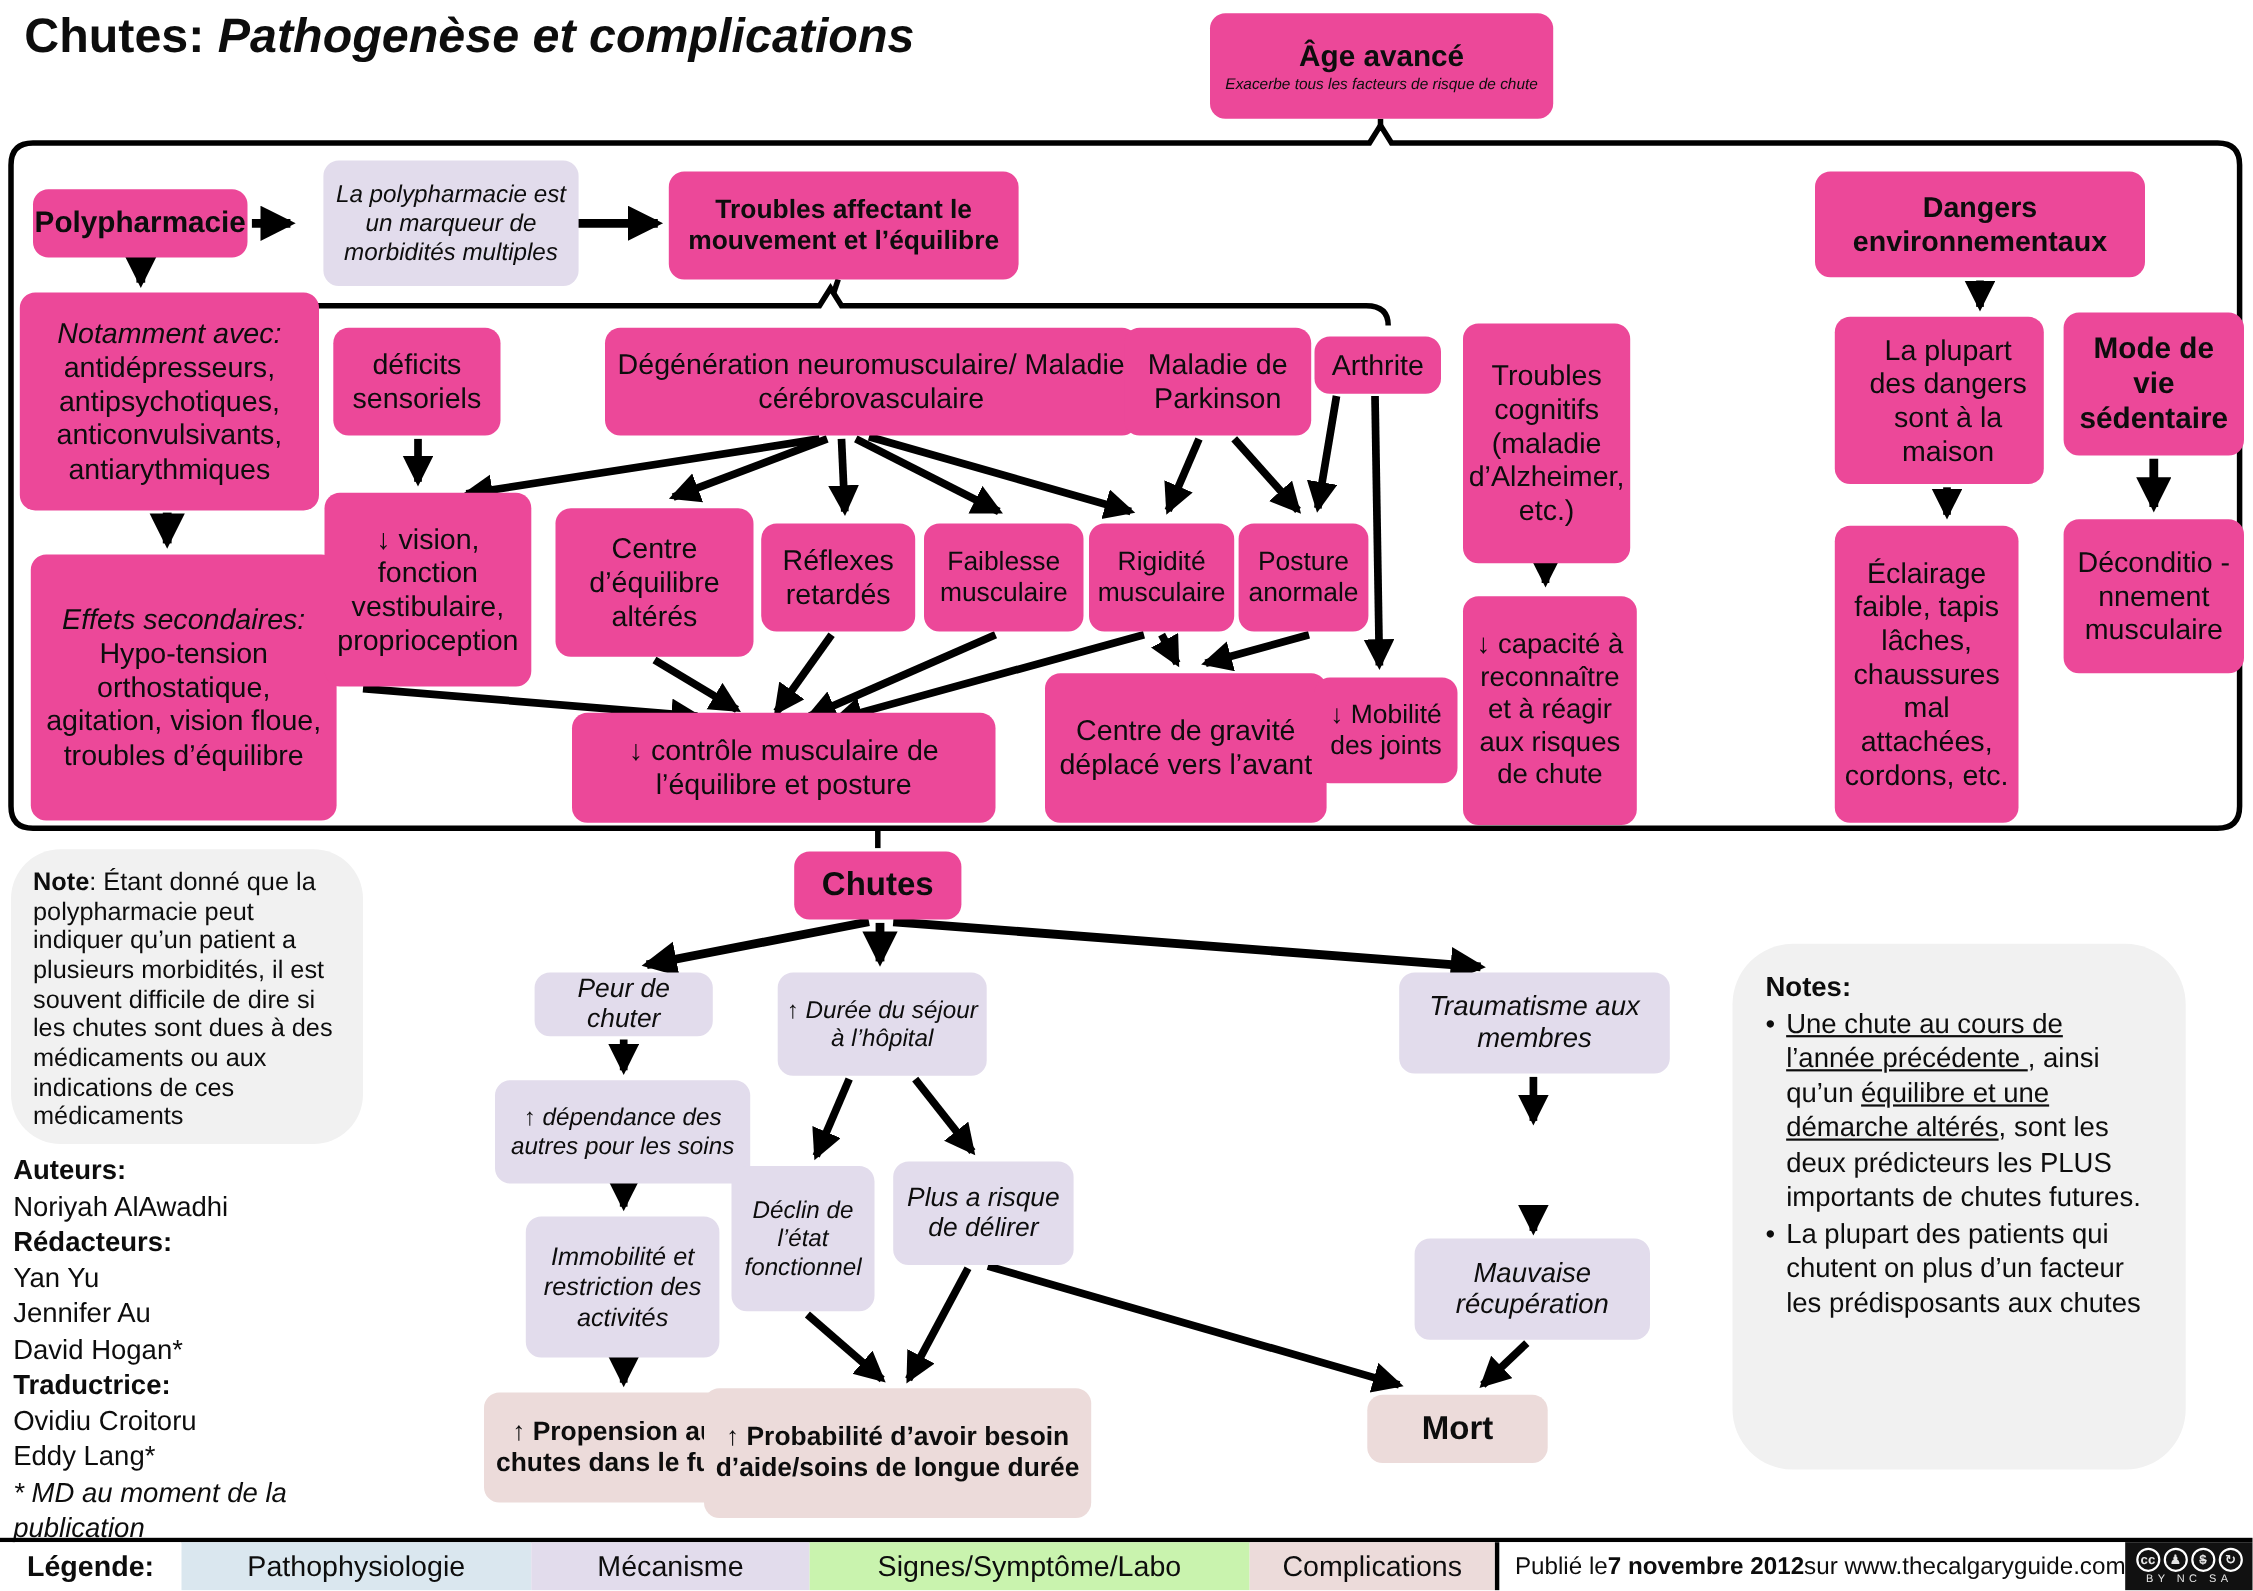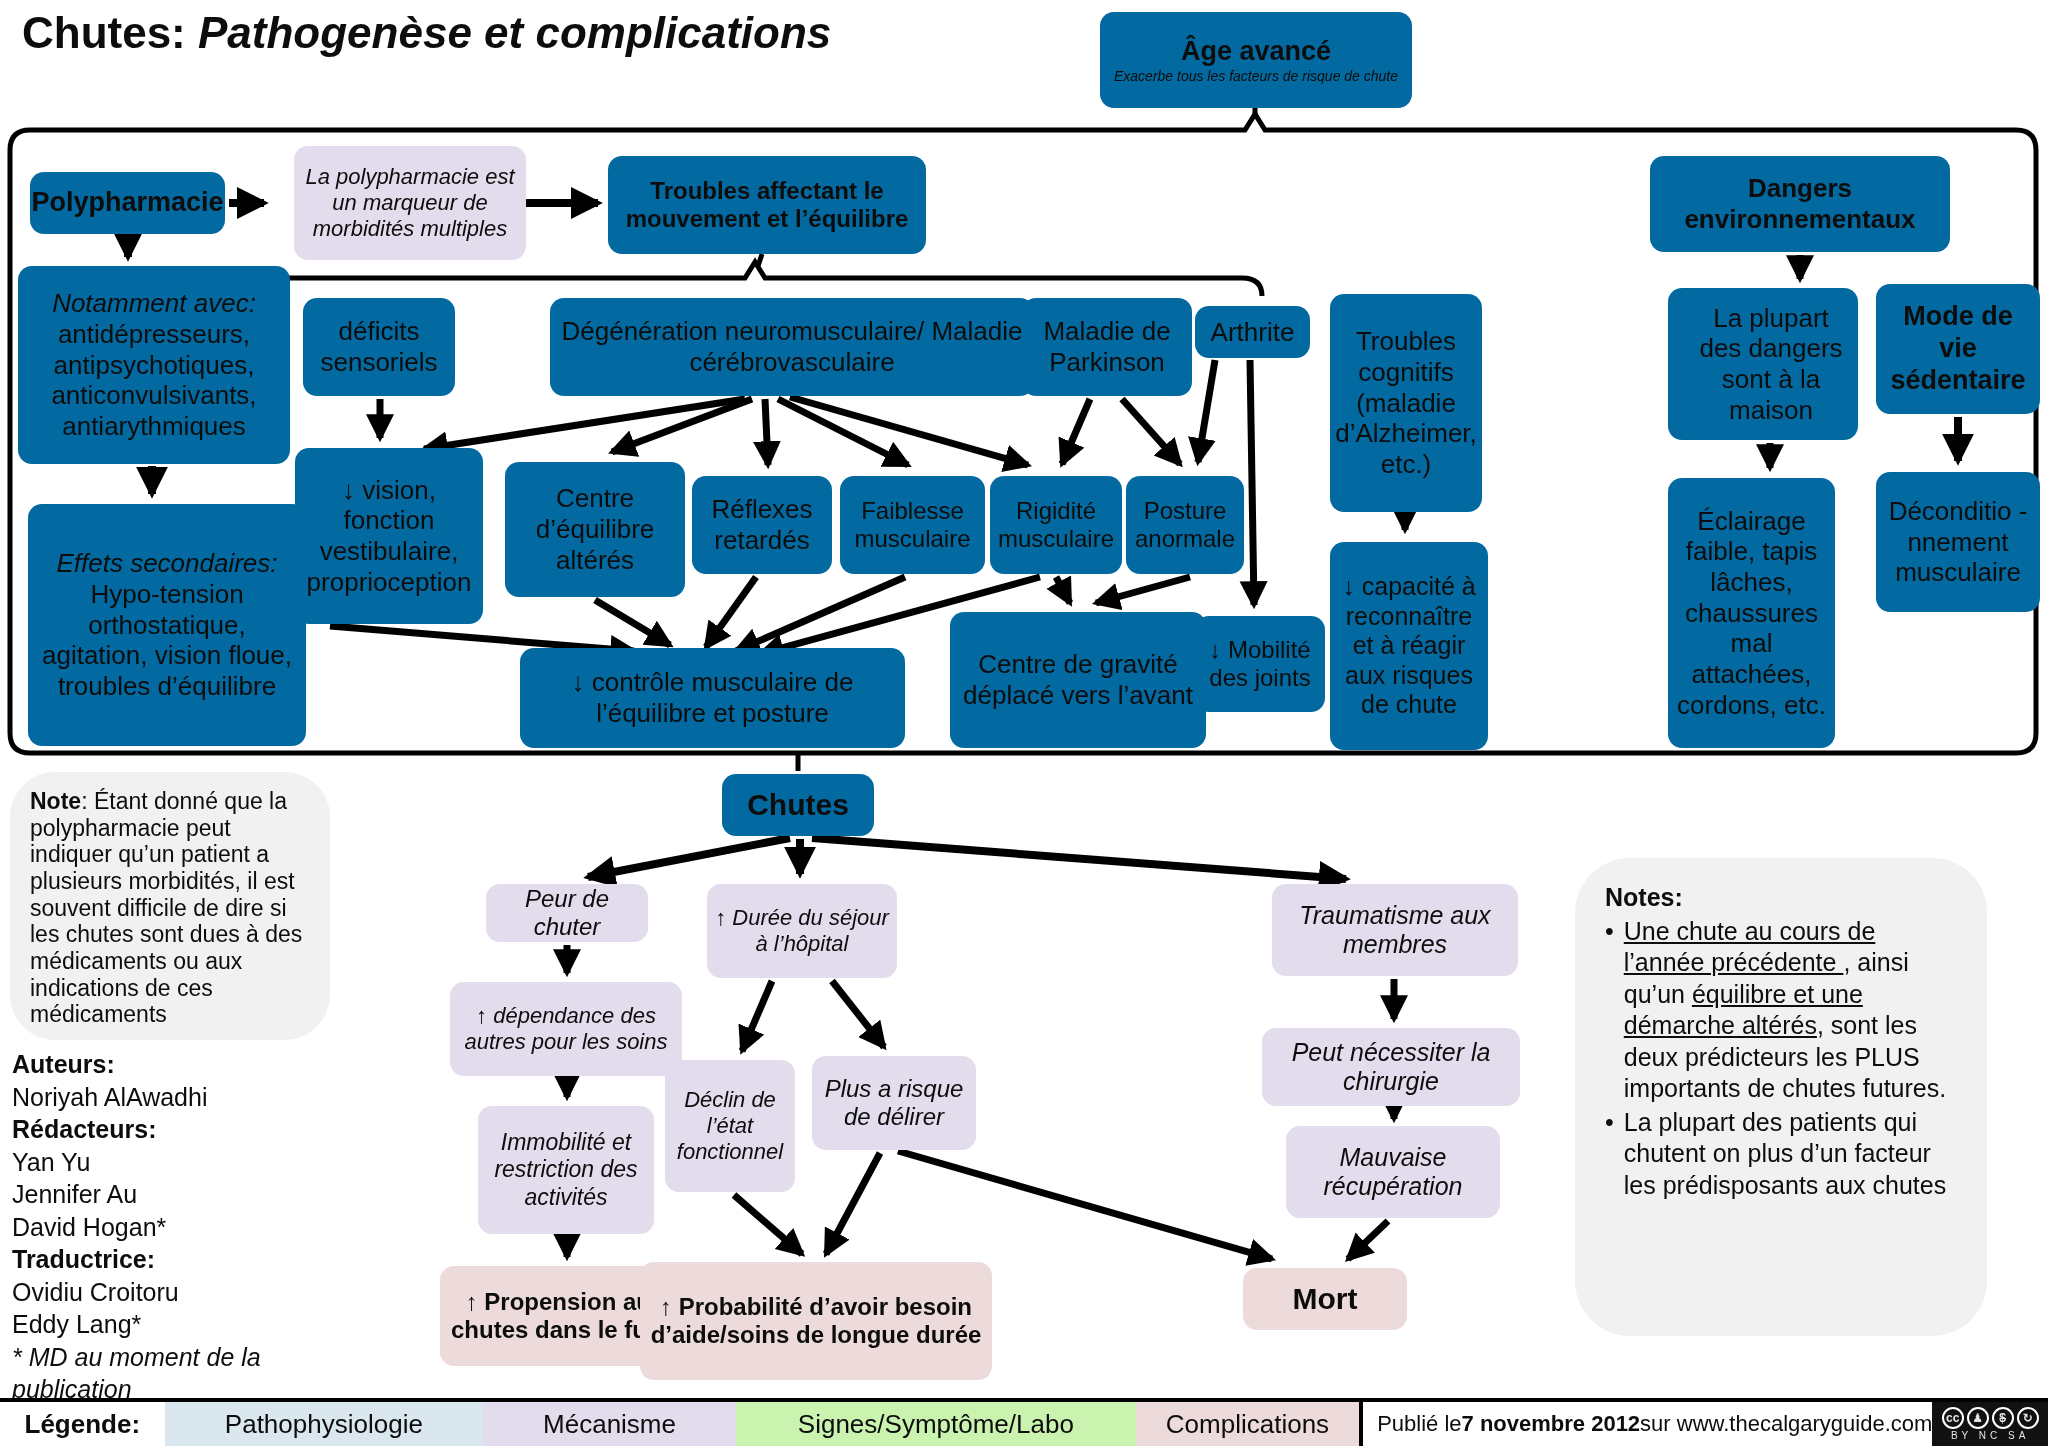--- a/index.html
+++ b/index.html
@@ -4,21 +4,21 @@
 <style>
   html,body{margin:0;padding:0;background:#fff;}
   .canvas{position:relative;width:2048px;height:1446px;background:#ffffff;overflow:hidden;
           font-family:"Liberation Sans","DejaVu Sans",sans-serif;color:#0d0d0d;}
   .main-title{position:absolute;left:22px;top:8px;font-size:44px;font-weight:bold;white-space:nowrap;}
   .main-title .sub{font-style:italic;}
   svg.wires{position:absolute;left:0;top:0;pointer-events:none;}
   .node{position:absolute;border-radius:14px;display:flex;flex-direction:column;align-items:center;
         justify-content:center;text-align:center;padding:4px 8px;box-sizing:border-box;
         font-size:26px;line-height:1.18;}
-  .blue{background:#0369a1;}
+  .blue{background:#ec4899;}
   .lav{background:#e2dcec;}
   .pink{background:#ecdbda;}
   .b{font-weight:bold;}
   .i{font-style:italic;}
   .note-box{position:absolute;left:10px;top:772px;width:320px;height:268px;background:#f1f1f1;
             border-radius:45px;padding:16px 20px;box-sizing:border-box;font-size:23px;line-height:1.16;text-align:left;}
   .authors{position:absolute;left:12px;top:1048px;width:330px;font-size:25px;line-height:1.3;text-align:left;}
   .authors div{min-height:10px;}
   .notes-panel{position:absolute;left:1575px;top:858px;width:412px;height:478px;background:#f1f1f1;
                border-radius:55px;padding:24px 30px;box-sizing:border-box;font-size:25px;line-height:1.26;text-align:left;}
@@ -226,23 +226,20 @@
   <div class="node lav i" style="left:812px;top:1056px;width:164px;height:94px;font-size:24px;">
       <span>Plus a risque de délirer</span>
     </div>
   <div class="node pink b" style="left:640px;top:1262px;width:352px;height:118px;font-size:24px;">
       <span>↑ Probabilité d’avoir besoin d’aide/soins de longue durée</span>
     </div>
 
   <div class="node lav i" style="left:1272px;top:884px;width:246px;height:92px;font-size:25px;">
       <span>Traumatisme aux membres</span>
     </div>
-  <div class="node lav i" style="left:1262px;top:1028px;width:258px;height:78px;font-size:25px;">
-      <span>Peut nécessiter la chirurgie</span>
-    </div>
   <div class="node lav i" style="left:1286px;top:1126px;width:214px;height:92px;font-size:25px;">
       <span>Mauvaise récupération</span>
     </div>
   <div class="node pink b" style="left:1243px;top:1268px;width:164px;height:62px;font-size:30px;">
       <span>Mort</span>
     </div>
 
   <div class="note-box"><span class="b">Note</span><span>: Étant donné que la polypharmacie peut indiquer qu’un patient a plusieurs morbidités, il est souvent difficile de dire si les chutes sont dues à des médicaments ou aux indications de ces médicaments</span></div>
 
   <div class="authors">

